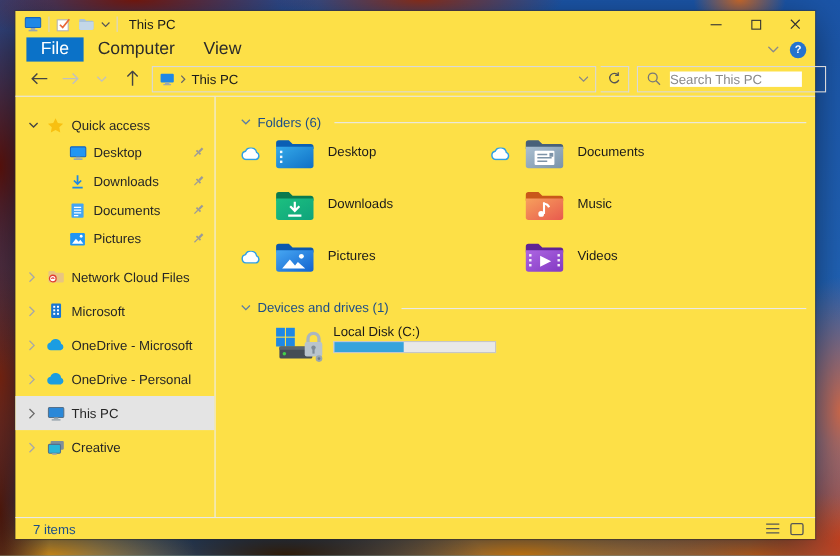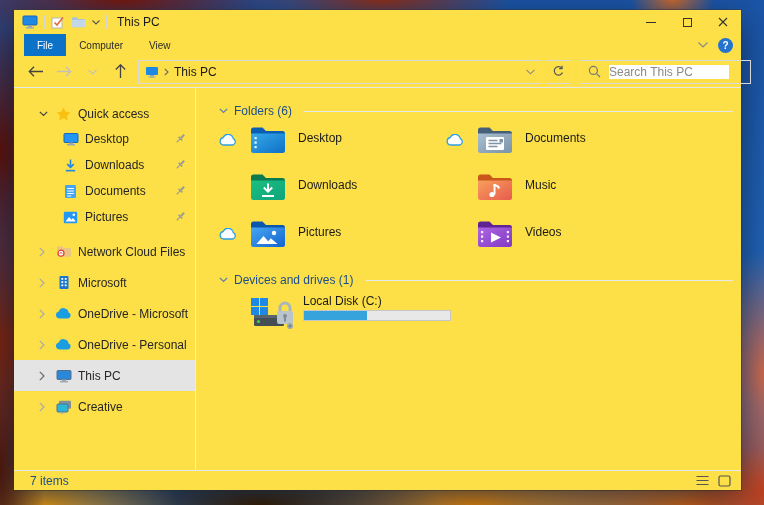--- a/index.html
+++ b/index.html
@@ -32,21 +32,21 @@
   .titlebar { height:24px; display:flex; align-items:center; padding-left:8px; flex:none; }
   .qat { display:flex; align-items:center; gap:6px; }
   .qat-sep { width:1px; height:14px; background:#d4d4d4; }
   .title-text { font-size:12px; color:#1a1a1a; margin-left:4px; }
   .win-controls { margin-left:auto; display:flex; height:24px; }
   .win-btn { width:36px; height:24px; display:flex; align-items:center; justify-content:center; cursor:default; }
   .min-glyph { width:10px; height:1px; background:#333; }
   .max-glyph { width:9px; height:9px; border:1px solid #333; }
   
   .tabrow { height:22px; display:flex; align-items:stretch; padding-left:10px; flex:none; position:relative; }
-  .tab { font-size:10px; color:#2b2b2b; padding:0 13px; display:flex; align-items:center; cursor:default; }
+  .tab { font-size:16px; color:#2b2b2b; padding:0 13px; display:flex; align-items:center; cursor:default; }
   .tab.active { background:#0b72c8; color:#fff; }
   .tabrow-right { margin-left:auto; display:flex; align-items:center; gap:10px; padding-right:8px; }
   .help-circle { width:15px; height:15px; border-radius:50%; background:#2373cf; color:#fff;
     font-size:10px; font-weight:bold; display:flex; align-items:center; justify-content:center; }
   
   .toolbar { height:32px; display:flex; align-items:center; padding:0 4px 0 10px; gap:4px; flex:none;
     border-bottom:1px solid #e8e8e8; }
   .nav-btn { width:24px; height:24px; display:flex; align-items:center; justify-content:center; flex:none; }
   .addr-box { width:404px; height:24px; border:1px solid #d9d9d9; display:flex; align-items:center;
     padding:0 6px; gap:5px; flex:none; margin-left:2px; }
@@ -55,21 +55,21 @@
   .refresh-box { width:26px; height:24px; border:1px solid #d9d9d9; border-left:none;
     display:flex; align-items:center; justify-content:center; flex:none; }
   .search-box { width:172px; height:24px; border:1px solid #d9d9d9; display:flex; align-items:center;
     padding:0 8px; gap:8px; flex:none; margin-left:3px; }
   .search-box input { border:none; outline:none; width:120px; font-size:12px; color:#1a1a1a;
     font-family:"Liberation Sans", sans-serif; }
   .search-box input::placeholder { color:#8a8a8a; }
   
   .body-area { flex:1; display:flex; min-height:0; }
   .sidebar { width:182px; flex:none; border-right:1px solid #ededed; padding-top:14px; font-size:12px; color:#262626; }
-  .tree-row { height:24px; display:flex; align-items:center; padding-left:25px; gap:6px; cursor:default; }
+  .tree-row { height:24px; display:flex; align-items:center; padding-left:12px; gap:6px; cursor:default; }
   .tree-row.child { height:26px; padding-left:48px; }
   .tree-row.root { height:31px; }
   .tree-row.selected { background:#e4e4e4; }
   .tree-chevron { width:10px; flex:none; display:flex; }
   .tree-icon { width:17px; flex:none; display:flex; justify-content:center; }
   .tree-label { white-space:nowrap; }
   .pin { margin-left:auto; margin-right:8px; display:flex; }
   .qa-gap { height:6px; }
   
   .main { flex:1; padding:14px 8px 0 23px; min-width:0; position:relative; }

